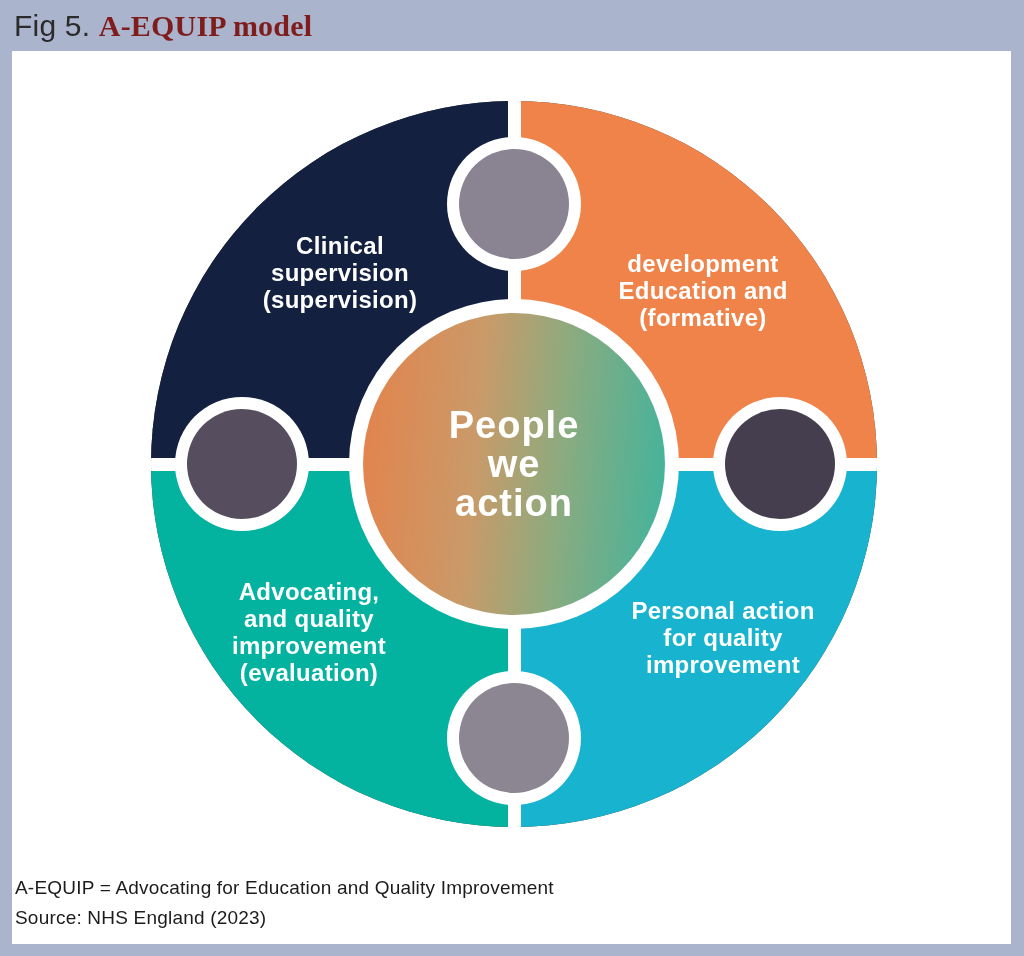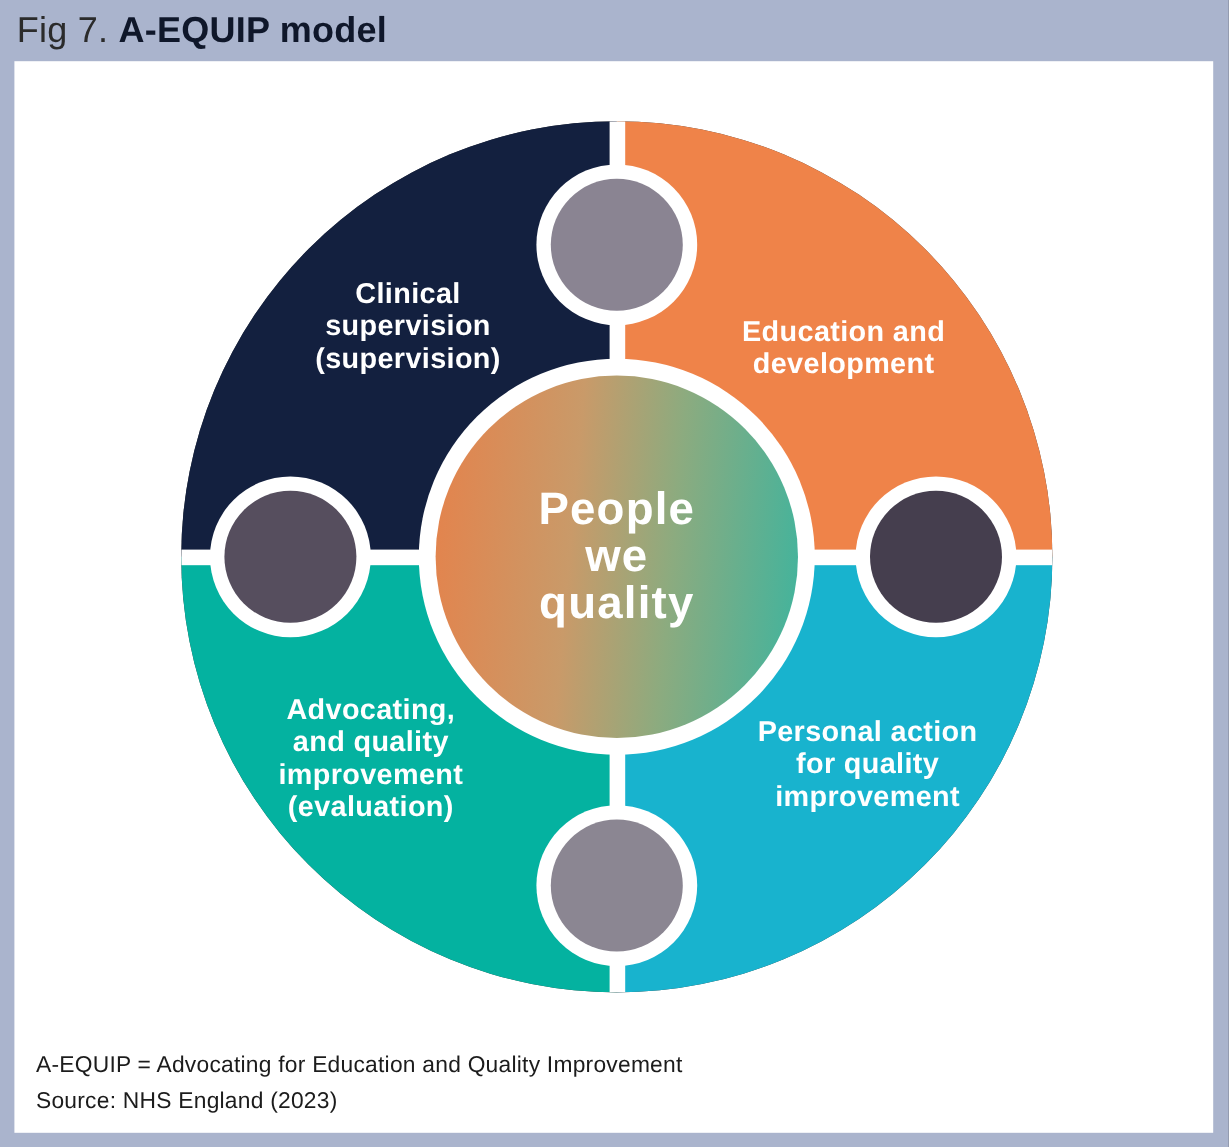--- a/index.html
+++ b/index.html
@@ -19,21 +19,22 @@
     left: 14px;
     top: 6px;
     font-size: 30px;
     line-height: 40px;
     color: #2b2b2b;
     letter-spacing: 0.2px;
     white-space: nowrap;
   }
   .fig-title .bold {
     font-weight: 800;
-    color: #0f172a;
+    color: #7f1d1d;
+    font-family: Liberation Serif, serif;
   }
   .panel {
     position: absolute;
     left: 12px;
     top: 51px;
     width: 999px;
     height: 893px;
     background: #ffffff;
   }
   .big-circle {
@@ -124,33 +125,33 @@
     justify-content: center;
     color: #ffffff;
     font-weight: 800;
     font-size: 38px;
     line-height: 39px;
     letter-spacing: 1px;
     text-align: right;
   }
   .footnote {
     position: absolute;
-    left: 18px;
+    left: 3px;
     top: 822px;
     font-size: 19px;
     line-height: 30px;
     color: #1c1c1c;
     letter-spacing: 0.2px;
   }
 </style>
 </head>
 <body>
 
 <div class="fig-title">
-  <span>Fig 7. </span><span class="bold">A-EQUIP model</span>
+  <span>Fig 5. </span><span class="bold">A-EQUIP model</span>
 </div>
 
 <div class="panel">
 
   <div class="big-circle">
 
     <div class="quad q-tl" style="background-color: rgb(19, 32, 63);"></div>
     <div class="quad q-tr" style="background-color: rgb(239, 131, 73);"></div>
     <div class="quad q-bl" style="background-color: rgb(4, 178, 160);"></div>
     <div class="quad q-br" style="background-color: rgb(24, 179, 206);"></div>
@@ -158,22 +159,23 @@
     <div class="divider v"></div>
     <div class="divider h"></div>
 
     <div class="quad-label label-tl">
       <div>Clinical</div>
       <div>supervision</div>
       <div>(supervision)</div>
     </div>
 
     <div class="quad-label label-tr">
+      <div>development</div>
       <div>Education and</div>
-      <div>development</div>
+      <div>(formative)</div>
     </div>
 
     <div class="quad-label label-bl">
       <div>Advocating,</div>
       <div>and quality</div>
       <div>improvement</div>
       <div>(evaluation)</div>
     </div>
 
     <div class="quad-label label-br">
@@ -192,21 +194,21 @@
       <div class="node-inner" style="background-color: rgb(69, 62, 78);"></div>
     </div>
     <div class="node node-bottom">
       <div class="node-inner" style="background-color: rgb(139, 134, 146);"></div>
     </div>
 
     <div class="center-circle">
       <div class="center-inner">
         <div>People</div>
         <div>we</div>
-        <div>quality</div>
+        <div>action</div>
       </div>
     </div>
 
   </div>
 
   <div class="footnote">
     <div>A-EQUIP = Advocating for Education and Quality Improvement</div>
     <div>Source: NHS England (2023)</div>
   </div>
 

